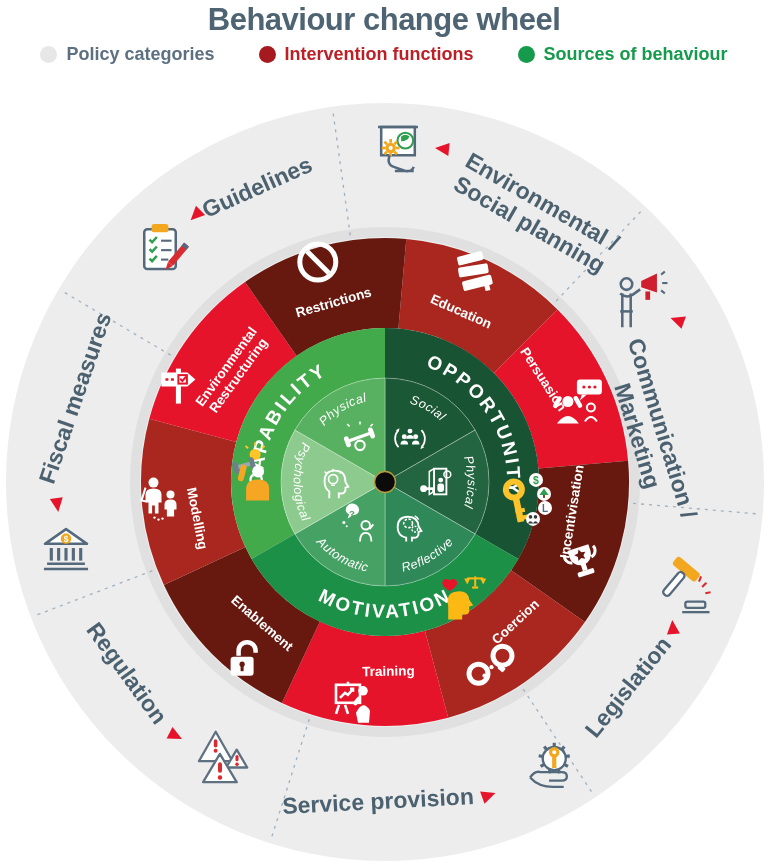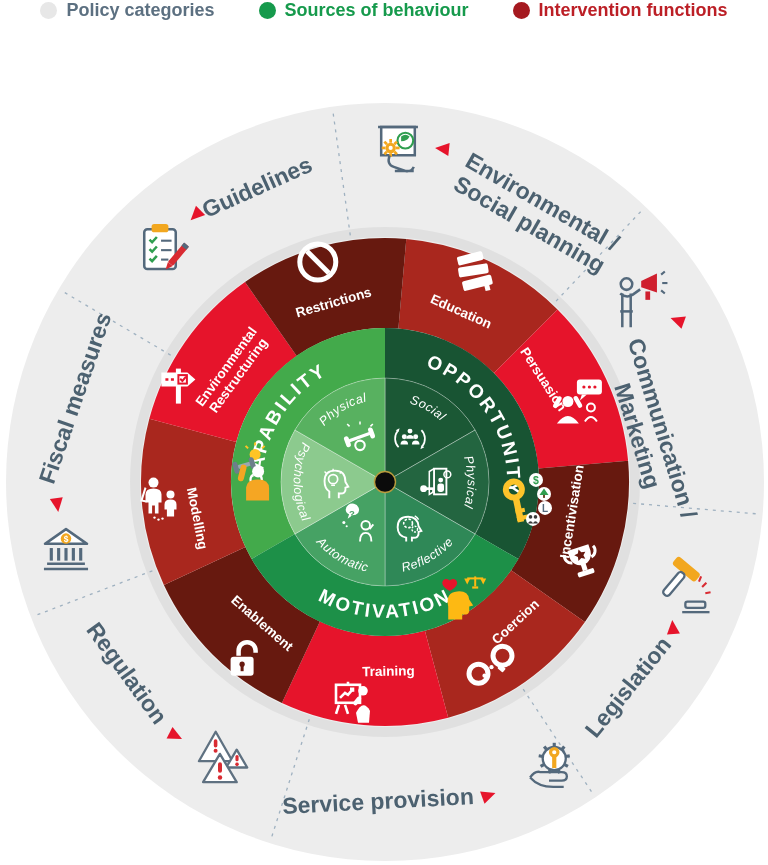--- a/index.html
+++ b/index.html
@@ -15,32 +15,33 @@
   .pol{fill:#4c6170;font-weight:bold;}
   .int{fill:#ffffff;font-weight:bold;}
   .src{fill:#ffffff;font-weight:bold;letter-spacing:2.5px;}
   .comb{fill:#ffffff;font-style:italic;letter-spacing:0.5px;}
 </style>
 </head>
 <body>
 
 <div class="page">
   <header>
+    <h1>Behaviour change wheel</h1>
     <div class="legend">
       <div class="legend-item">
         <span class="dot" id="dot0" style="background: rgb(231, 231, 231);"></span>
         <span id="leg0" style="color: rgb(92, 112, 129);">Policy categories</span>
       </div>
       <div class="legend-item">
+        <span class="dot" id="dot1" style="background: rgb(165, 25, 31);"></span>
+        <span id="leg1" style="color: rgb(188, 31, 38);">Intervention functions</span>
+      </div>
+      <div class="legend-item">
         <span class="dot" id="dot2" style="background: rgb(22, 154, 76);"></span>
         <span id="leg2" style="color: rgb(22, 154, 76);">Sources of behaviour</span>
-      </div>
-      <div class="legend-item">
-        <span class="dot" id="dot1" style="background: rgb(165, 25, 31);"></span>
-        <span id="leg1" style="color: rgb(188, 31, 38);">Intervention functions</span>
       </div>
     </div>
   </header>
   <div id="wheel"><svg width="768" height="865" viewBox="0 0 768 865" xmlns="http://www.w3.org/2000/svg">
         <circle cx="385" cy="482" r="379" fill="#ededed"></circle>
         <circle cx="385" cy="482" r="250" fill="none" stroke="rgba(0,0,0,0.05)" stroke-width="10"></circle>
         <line x1="350.3" y1="235.4" x2="332.8" y2="110.6" stroke="#9fb1c0" stroke-width="1.3" stroke-dasharray="3 5"></line>
         <line x1="556.1" y1="301.1" x2="642.7" y2="209.5" stroke="#9fb1c0" stroke-width="1.3" stroke-dasharray="3 5"></line>
         <line x1="633.1" y1="503.3" x2="758.6" y2="514.0" stroke="#9fb1c0" stroke-width="1.3" stroke-dasharray="3 5"></line>
         <line x1="523.2" y1="689.2" x2="593.1" y2="794.0" stroke="#9fb1c0" stroke-width="1.3" stroke-dasharray="3 5"></line>

